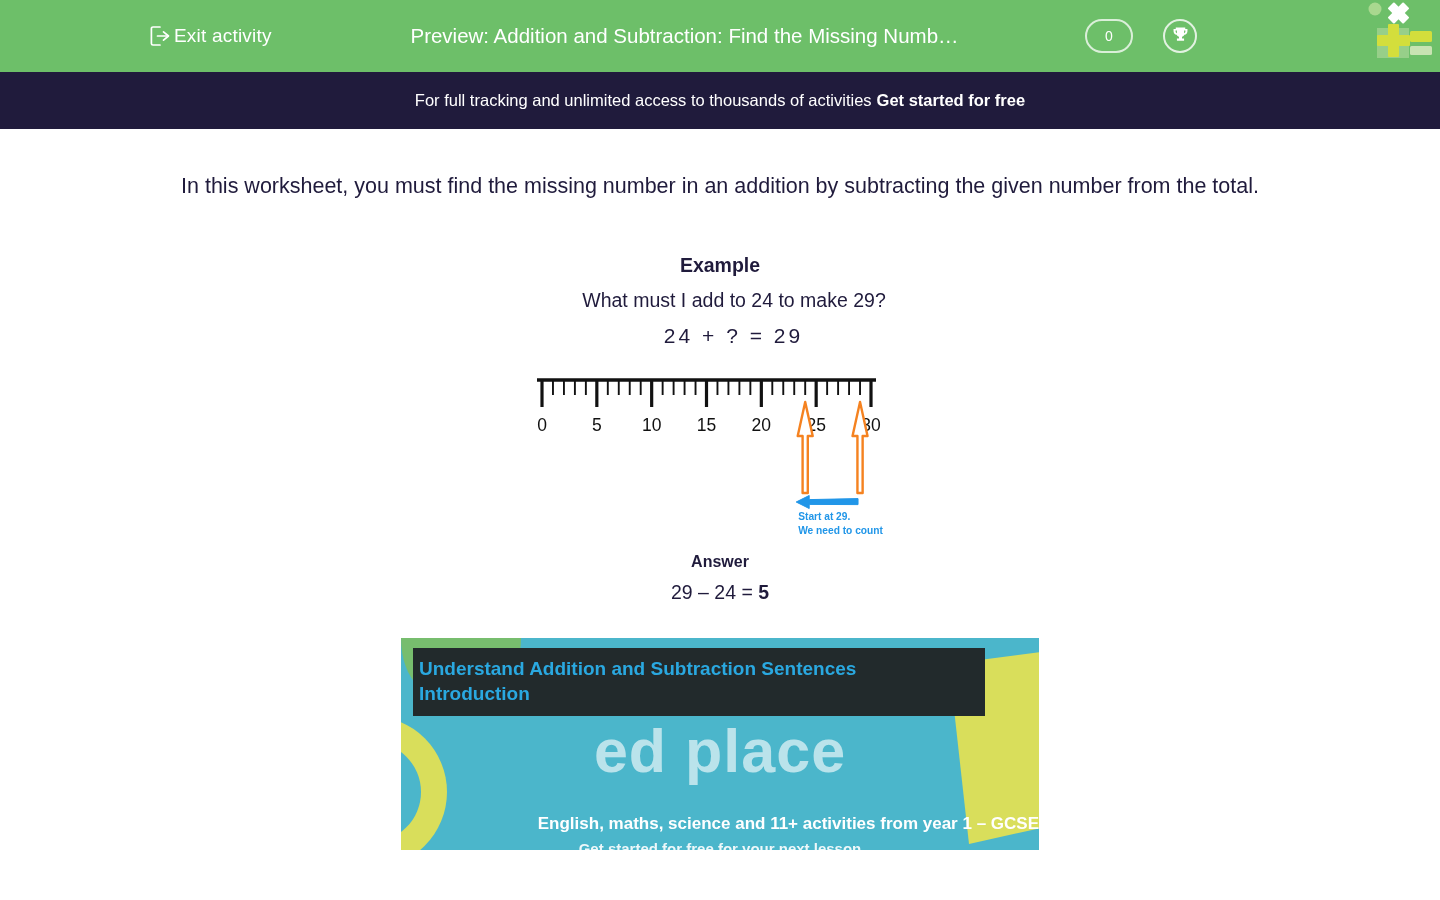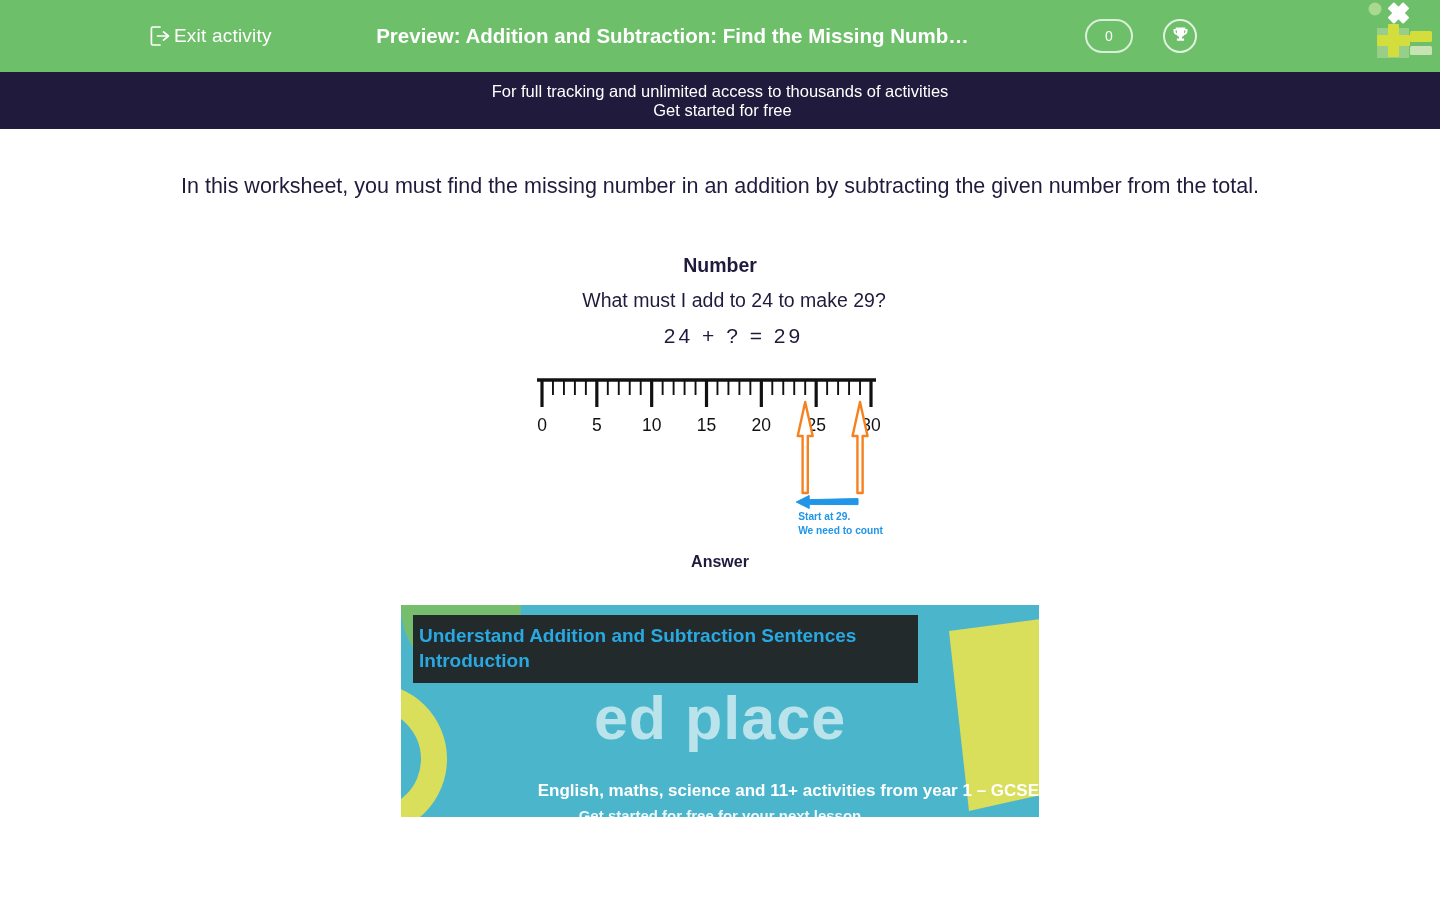--- a/index.html
+++ b/index.html
@@ -24,25 +24,25 @@
     margin-left:148px;
     color:#ffffff;
     cursor:pointer;
     user-select:none;
   }
   .exit-label { font-size:19px; letter-spacing:.2px; color:#ffffff; }
   .exit-icon { width:26px; height:26px; display:block; }
 
   .header-title {
     position:absolute;
-    left:360px;
+    left:372px;
     width:625px;
     text-align:center;
     font-size:20.5px;
-    font-weight:bold;
+    font-weight:normal;
     color:#ffffff;
     white-space:nowrap;
     overflow:hidden;
     text-overflow:ellipsis;
   }
 
   .hdr-right {
     position:absolute;
     left:1085px;
     display:flex;
@@ -73,23 +73,22 @@
 
   
   .promo {
     height:57px;
     background:#201B3C;
     display:flex;
     align-items:center;
     justify-content:center;
     color:#ffffff;
     font-size:16.5px;
-    flex-direction:column;
-  }
-  .promo b { font-weight:normal; margin-left:5px; }
+  }
+  .promo b { font-weight:bold; margin-left:5px; }
 
   
   .sheet { padding-top:28px; }
   .ws-title {
     text-align:center;
     font-size:19.5px;
     font-weight:bold;
     color:#201B3C;
     margin-top:20px;
   }
@@ -154,21 +153,21 @@
     height:212px;
     position:relative;
     overflow:hidden;
     background:#4BB6CB;
     cursor:pointer;
   }
   .vid-bg { position:absolute; inset:0; }
   .vid-titlebar {
     position:absolute;
     left:12px; top:10px;
-    width:505px;
+    width:572px;
     background:#222A2C;
     padding:8px 6px 10px 6px;
     color:#2AA8E0;
     font-size:19px;
     font-weight:bold;
     line-height:25px;
   }
   .vid-logo {
     position:absolute;
     top:78px; left:0; width:100%;
@@ -246,21 +245,21 @@
 
 <div class="promo">
   <span>For full tracking and unlimited access to thousands of activities</span>
   <b>Get started for free</b>
 </div>
 
 <div class="sheet">
 
   <div class="ws-intro">In this worksheet, you must find the missing number in an addition by subtracting the given number from the total.</div>
 
-  <div class="ex-heading">Number</div>
+  <div class="ex-heading">Example</div>
   <div class="ex-question">What must I add to 24 to make 29?</div>
   <div class="ex-equation">24  +  ?  =  29</div>
 
   <div class="figure-wrap">
     <svg id="numberline" width="380" height="165" viewBox="0 0 380 165">
         <line x1="7" y1="10" x2="346" y2="10" stroke="#111" stroke-width="3.4"></line>
         <line x1="12" y1="10" x2="12" y2="37" stroke="#111" stroke-width="3.2"></line>
         <line x1="22.96666666666667" y1="10" x2="22.96666666666667" y2="25" stroke="#111" stroke-width="1.9"></line>
         <line x1="33.93333333333334" y1="10" x2="33.93333333333334" y2="25" stroke="#111" stroke-width="1.9"></line>
         <line x1="44.9" y1="10" x2="44.9" y2="25" stroke="#111" stroke-width="1.9"></line>
@@ -301,20 +300,23 @@
         <path d="M275.2 32 L282.7 66 L277.8 66 L277.8 123 L272.59999999999997 123 L272.59999999999997 66 L267.7 66 Z" fill="#ffffff" stroke="#F58220" stroke-width="2.4" stroke-linejoin="round"></path>
         <path d="M330.03333333333336 32 L337.53333333333336 66 L332.6333333333334 66 L332.6333333333334 123 L327.43333333333334 123 L327.43333333333334 66 L322.53333333333336 66 Z" fill="#ffffff" stroke="#F58220" stroke-width="2.4" stroke-linejoin="round"></path>
         <path d="M266.2 132 L279.2 125.5 L279.2 129.6 L328.03333333333336 128.6 L328.03333333333336 134.6 L279.2 134.4 L279.2 138.5 Z" fill="#2196E8" stroke="#2196E8" stroke-width="1"></path>
         <text x="268.2" y="150" font-family="&quot;Liberation Sans&quot;, sans-serif" font-size="10.2" font-weight="bold" fill="#2196E8">Start at 29.</text>
         <text x="268.2" y="163.5" font-family="&quot;Liberation Sans&quot;, sans-serif" font-size="10.2" font-weight="bold" fill="#2196E8">We need to count</text>
         <text x="268.2" y="177" font-family="&quot;Liberation Sans&quot;, sans-serif" font-size="10.2" font-weight="bold" fill="#2196E8"><tspan>back </tspan><tspan fill="#F58220">5</tspan><tspan> to get to 24</tspan></text>
       </svg>
   </div>
 
   <div class="ans-heading">Answer</div>
+  <div class="ans-line">
+    <span>29 – 24 = </span><b>5</b>
+  </div>
 
   <div class="video-wrap">
     <svg class="vid-bg" viewBox="0 0 638 212" preserveAspectRatio="none">
       <rect x="0" y="0" width="638" height="212" fill="#4BB6CB"></rect>
       <path d="M0 0 H120 C120 42 92 66 60 66 C26 66 0 42 0 0 Z" fill="#7FBE5E" opacity=".85"></path>
       <path d="M-30 78 A76 76 0 0 1 46 154 A76 76 0 0 1 -30 230 Z" fill="#D9DE5B"></path>
       <path d="M-30 104 A50 50 0 0 1 20 154 A50 50 0 0 1 -30 204 Z" fill="#4BB6CB"></path>
       <path d="M548 26 L640 14 L640 190 L568 206 Z" fill="#D9DE5B"></path>
     </svg>
     <div class="vid-titlebar">

